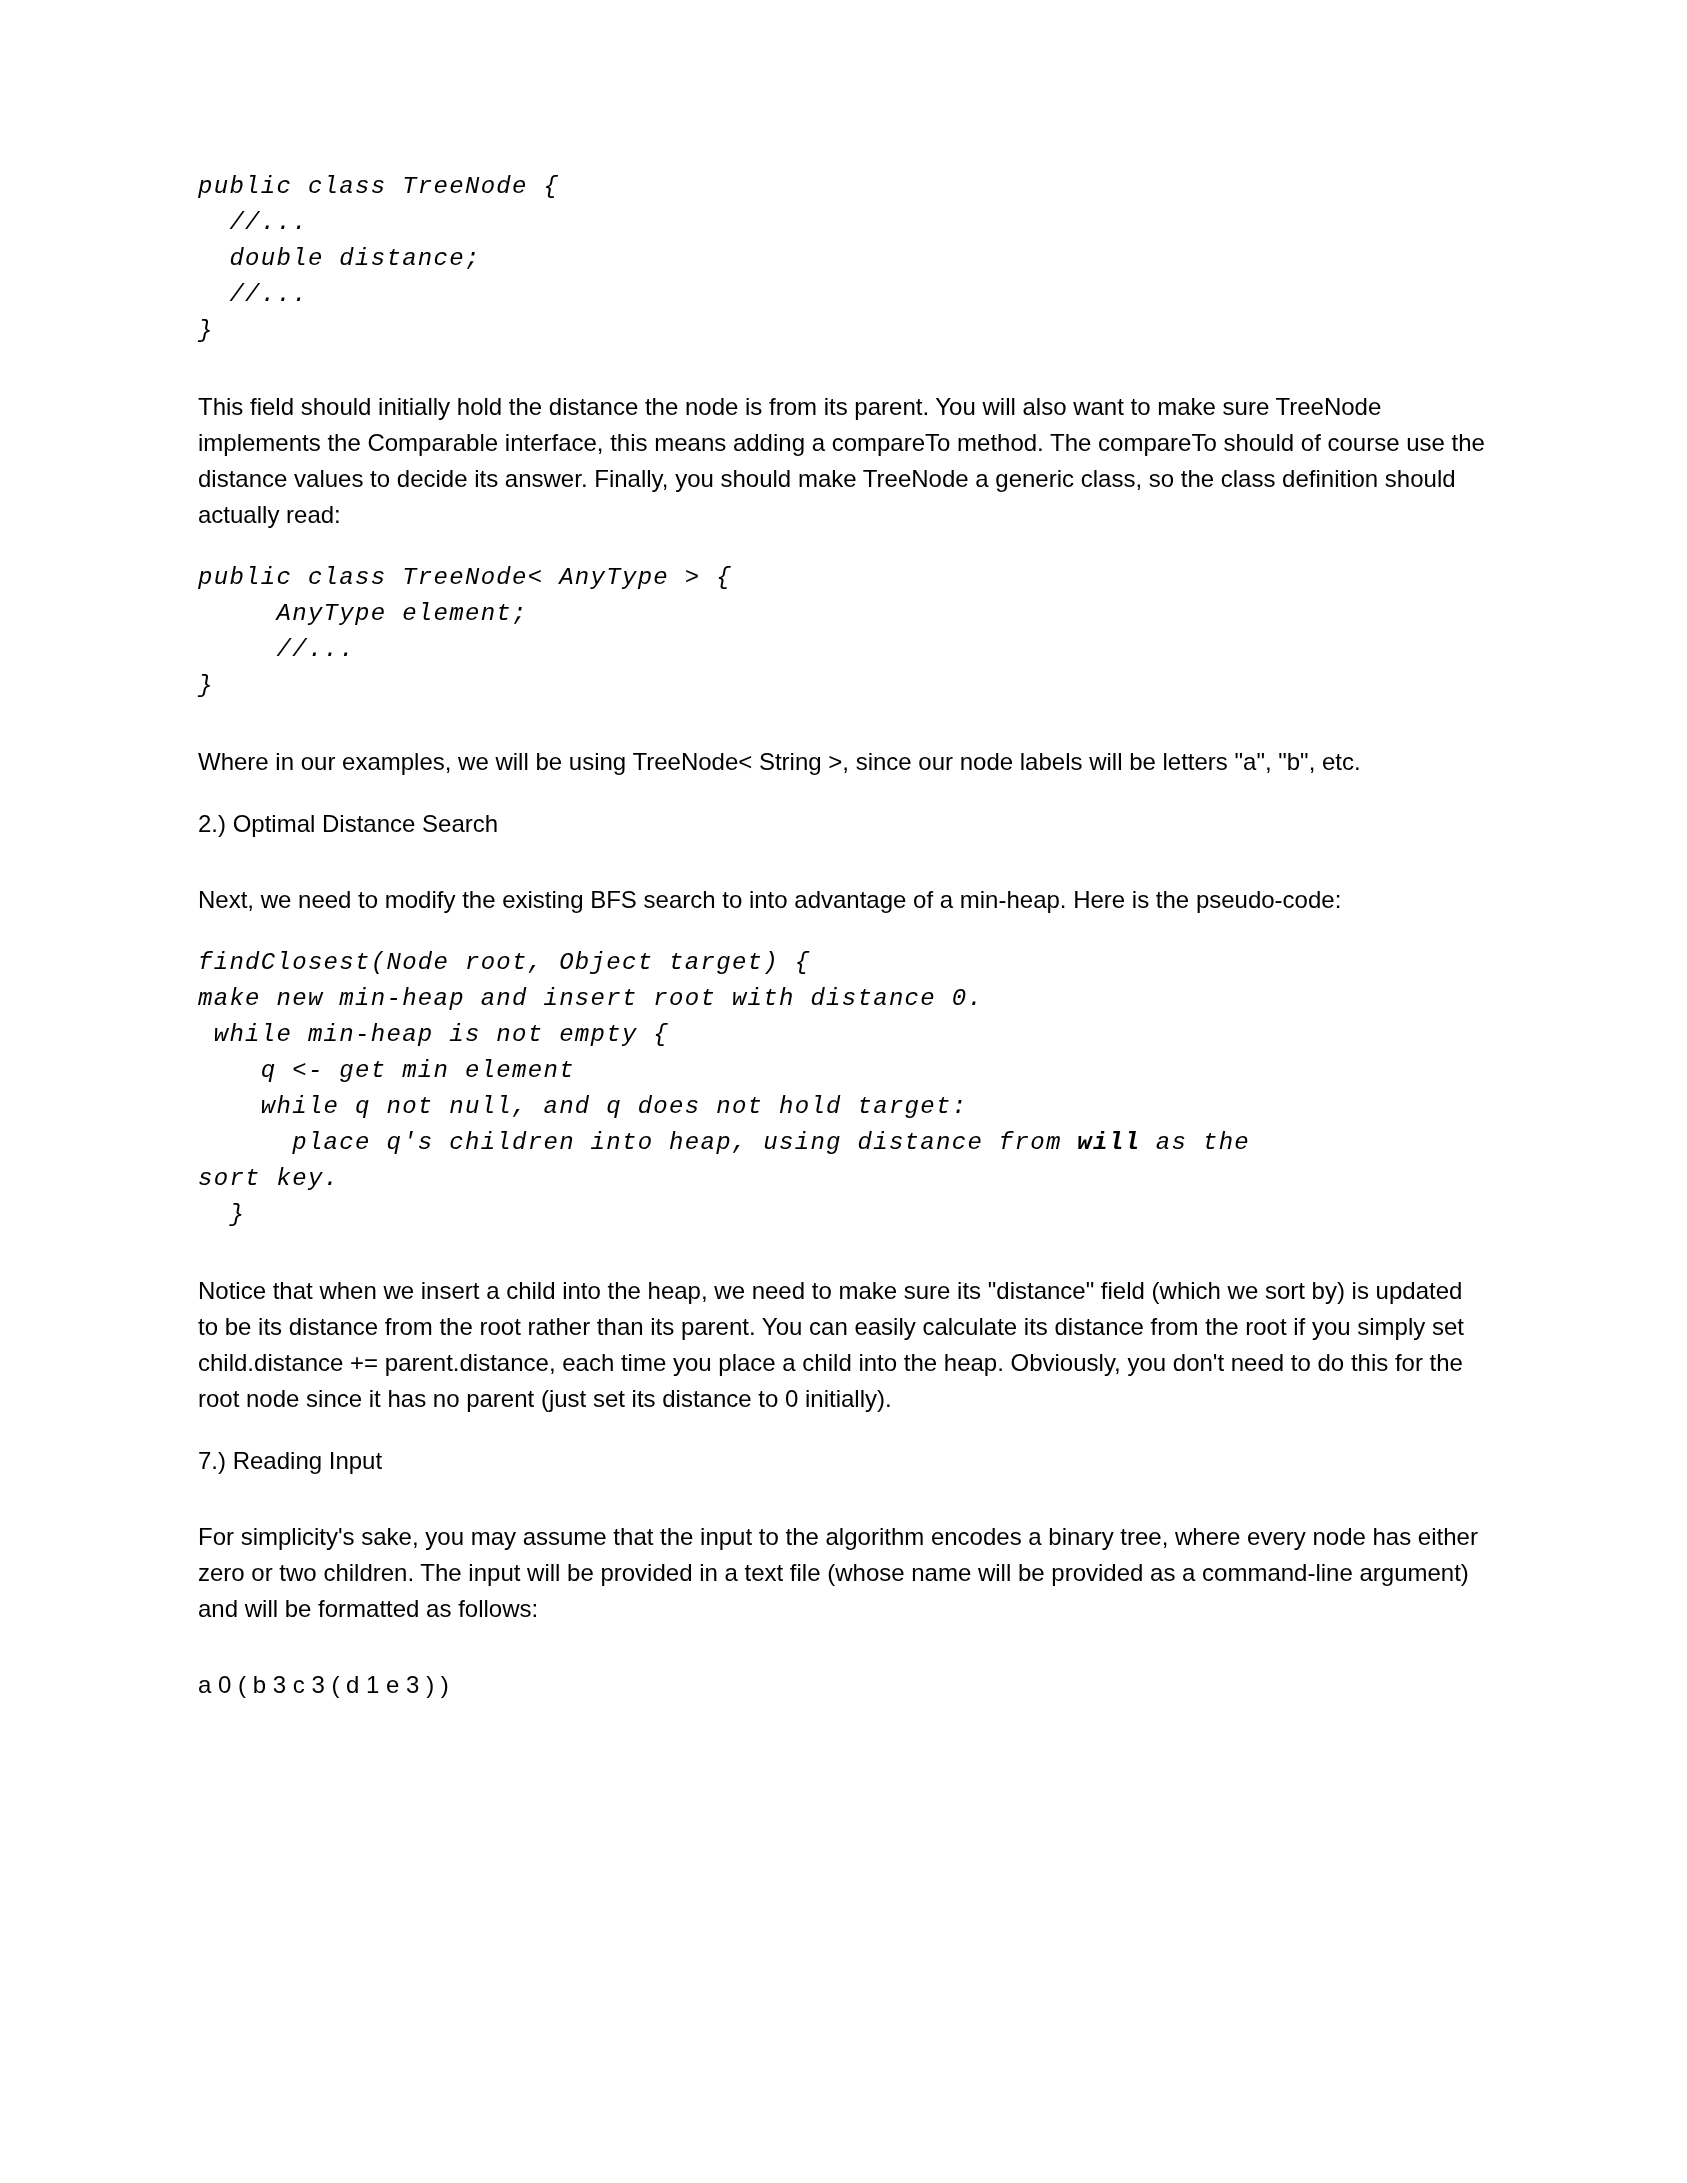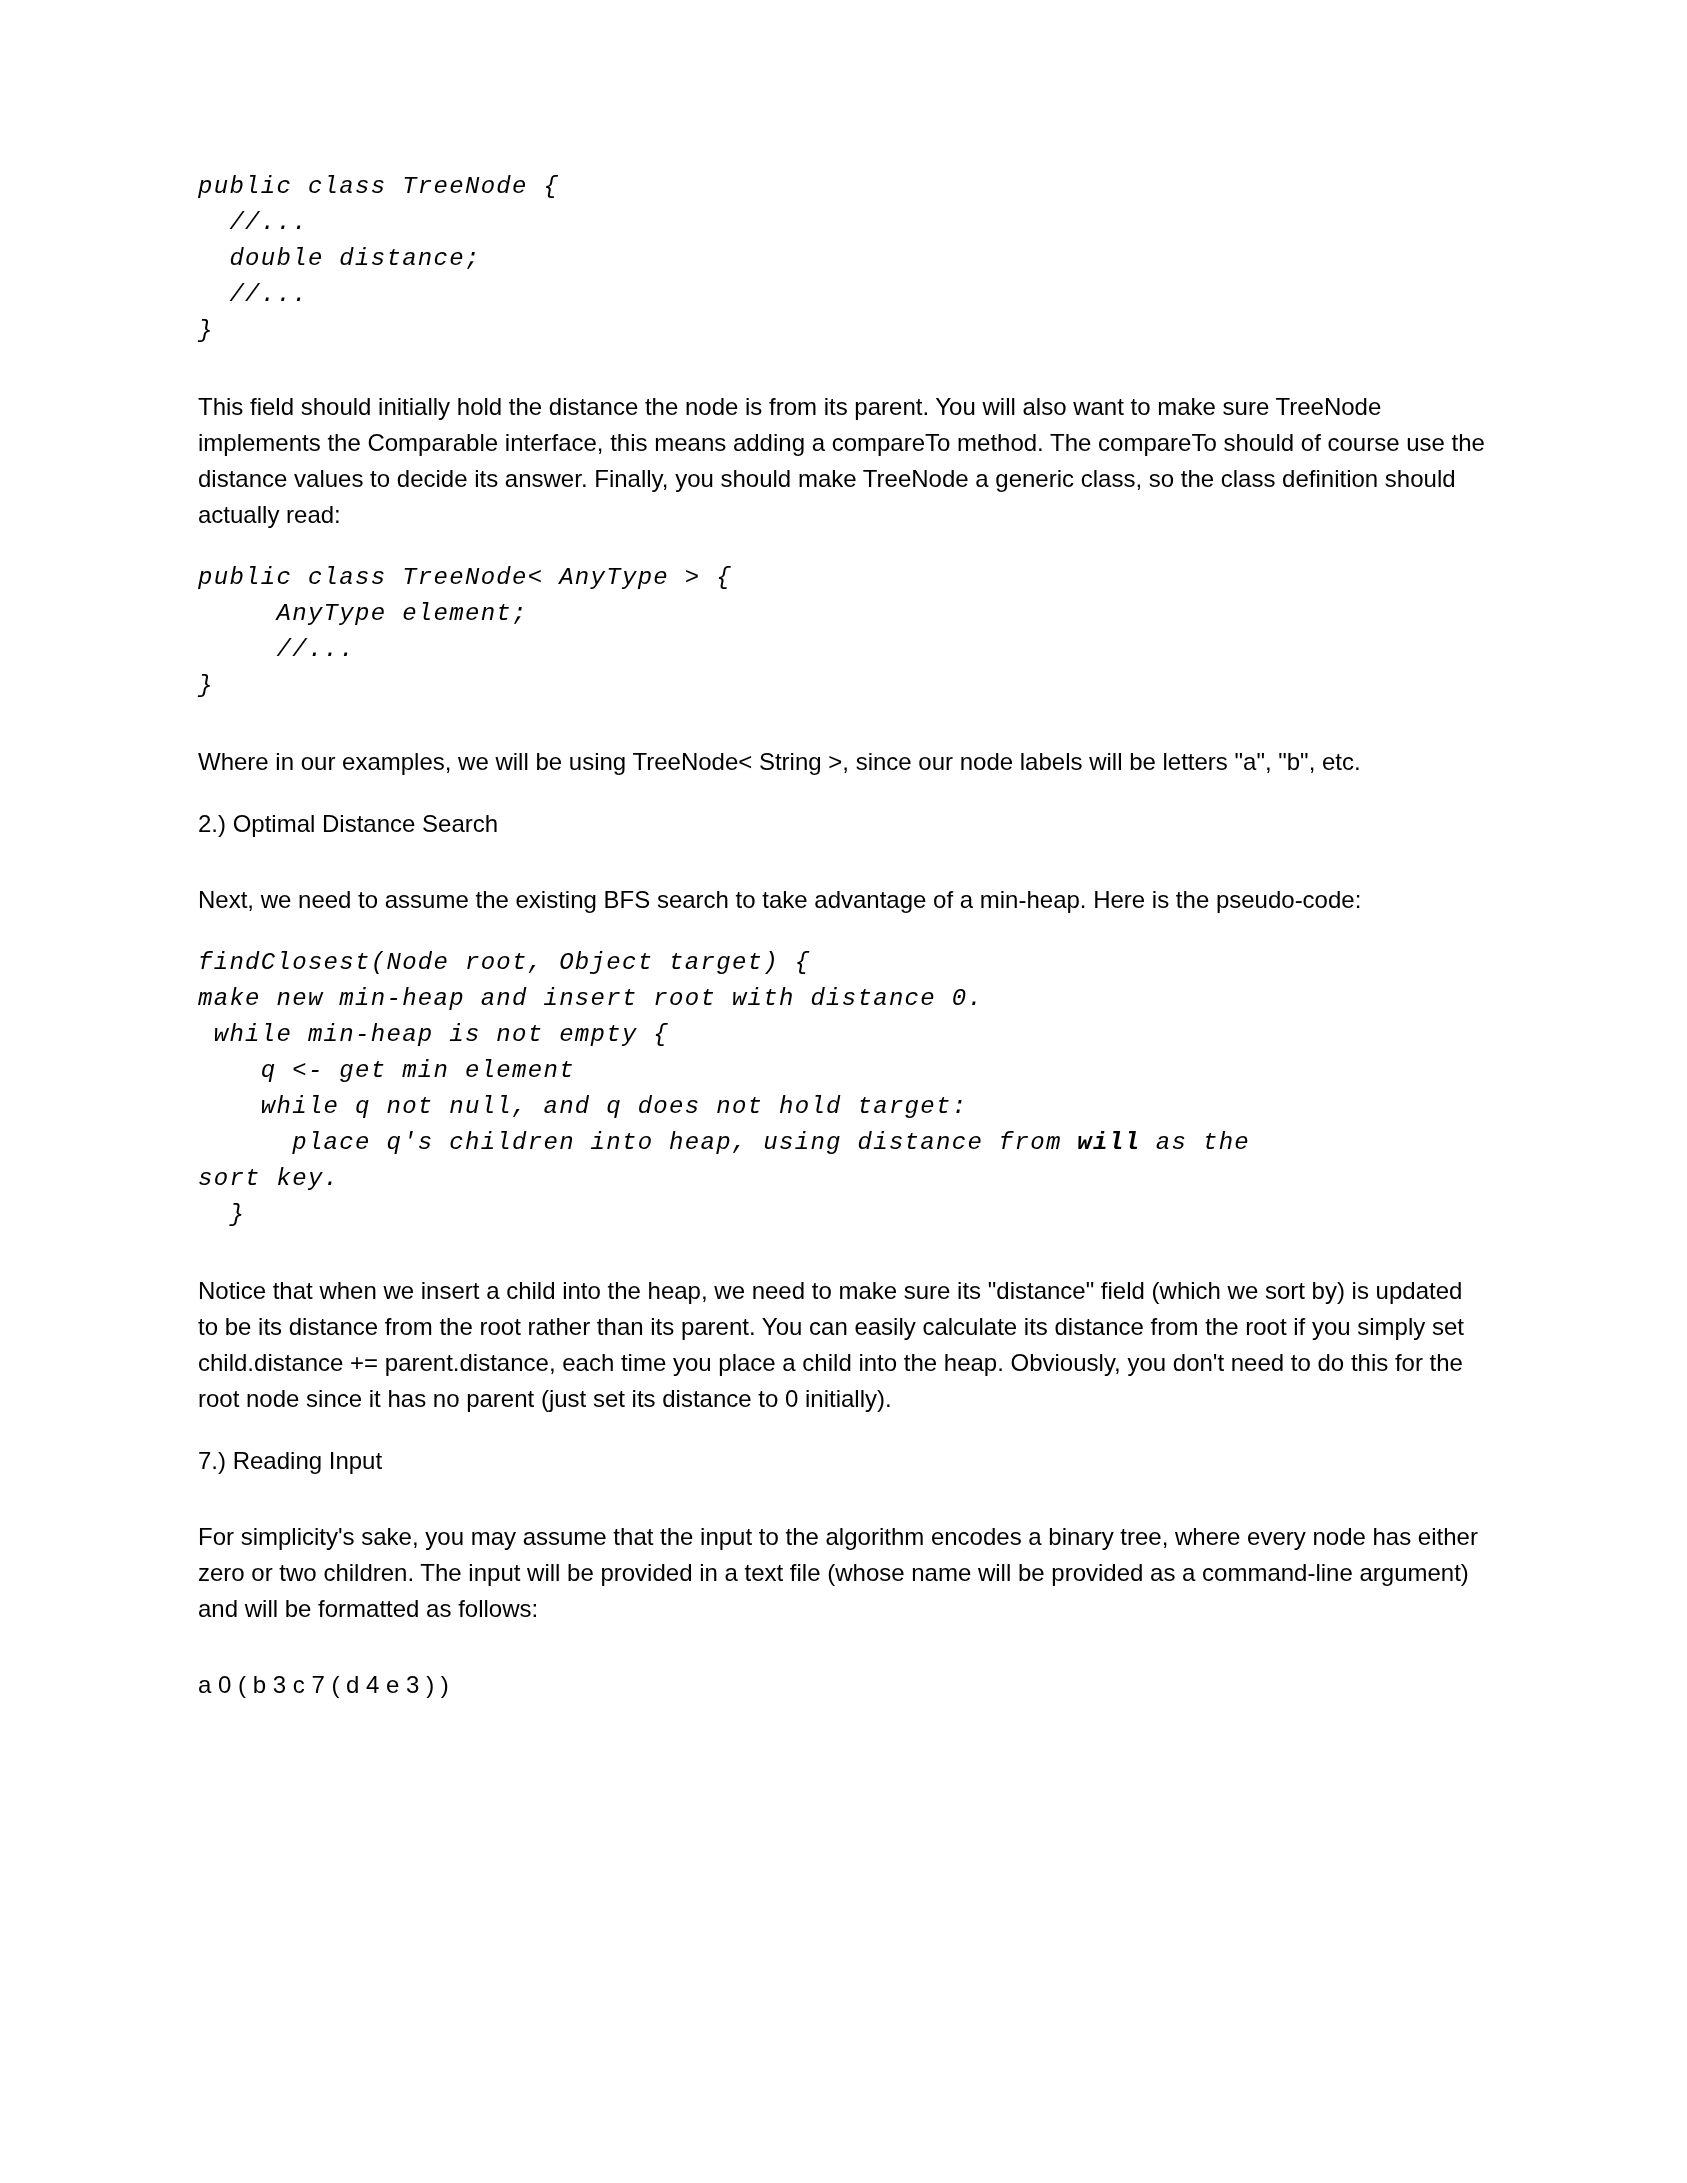--- a/index.html
+++ b/index.html
@@ -41,29 +41,29 @@
 <div class="para">This field should initially hold the distance the node is from its parent. You will also want to make sure TreeNode implements the Comparable interface, this means adding a compareTo method. The compareTo should of course use the distance values to decide its answer. Finally, you should make TreeNode a generic class, so the class definition should actually read:</div>
 
 <div class="code">public class TreeNode&lt; AnyType &gt; {
      AnyType element;
      //...
 }</div>
 
 <div class="para">Where in our examples, we will be using TreeNode&lt; String &gt;, since our node labels will be letters "a", "b", etc.</div>
 
 <div class="section-heading">2.) Optimal Distance Search</div>
-<div class="para">Next, we need to assume the existing BFS search to take advantage of a min-heap. Here is the pseudo-code:</div>
+<div class="para">Next, we need to modify the existing BFS search to into advantage of a min-heap. Here is the pseudo-code:</div>
 
 <div class="code"><span>findClosest(Node root, Object target) {
 make new min-heap and insert root with distance 0.
  while min-heap is not empty {
     q &lt;- get min element
     while q not null, and q does not hold target:
       place q's children into heap, using distance from </span><span class="inline-bold">will</span><span> as the
 sort key.
   }</span></div>
 
 <div class="para">Notice that when we insert a child into the heap, we need to make sure its "distance" field (which we sort by) is updated to be its distance from the root rather than its parent. You can easily calculate its distance from the root if you simply set child.distance += parent.distance, each time you place a child into the heap. Obviously, you don't need to do this for the root node since it has no parent (just set its distance to 0 initially).</div>
 
 <div class="section-heading">7.) Reading Input</div>
 <div class="para tight">For simplicity's sake, you may assume that the input to the algorithm encodes a binary tree, where every node has either zero or two children. The input will be provided in a text file (whose name will be provided as a command-line argument) and will be formatted as follows:</div>
-<div class="para">a 0 ( b 3 c 7 ( d 4 e 3 ) )</div>
+<div class="para">a 0 ( b 3 c 3 ( d 1 e 3 ) )</div>
 
 
 </body></html>

